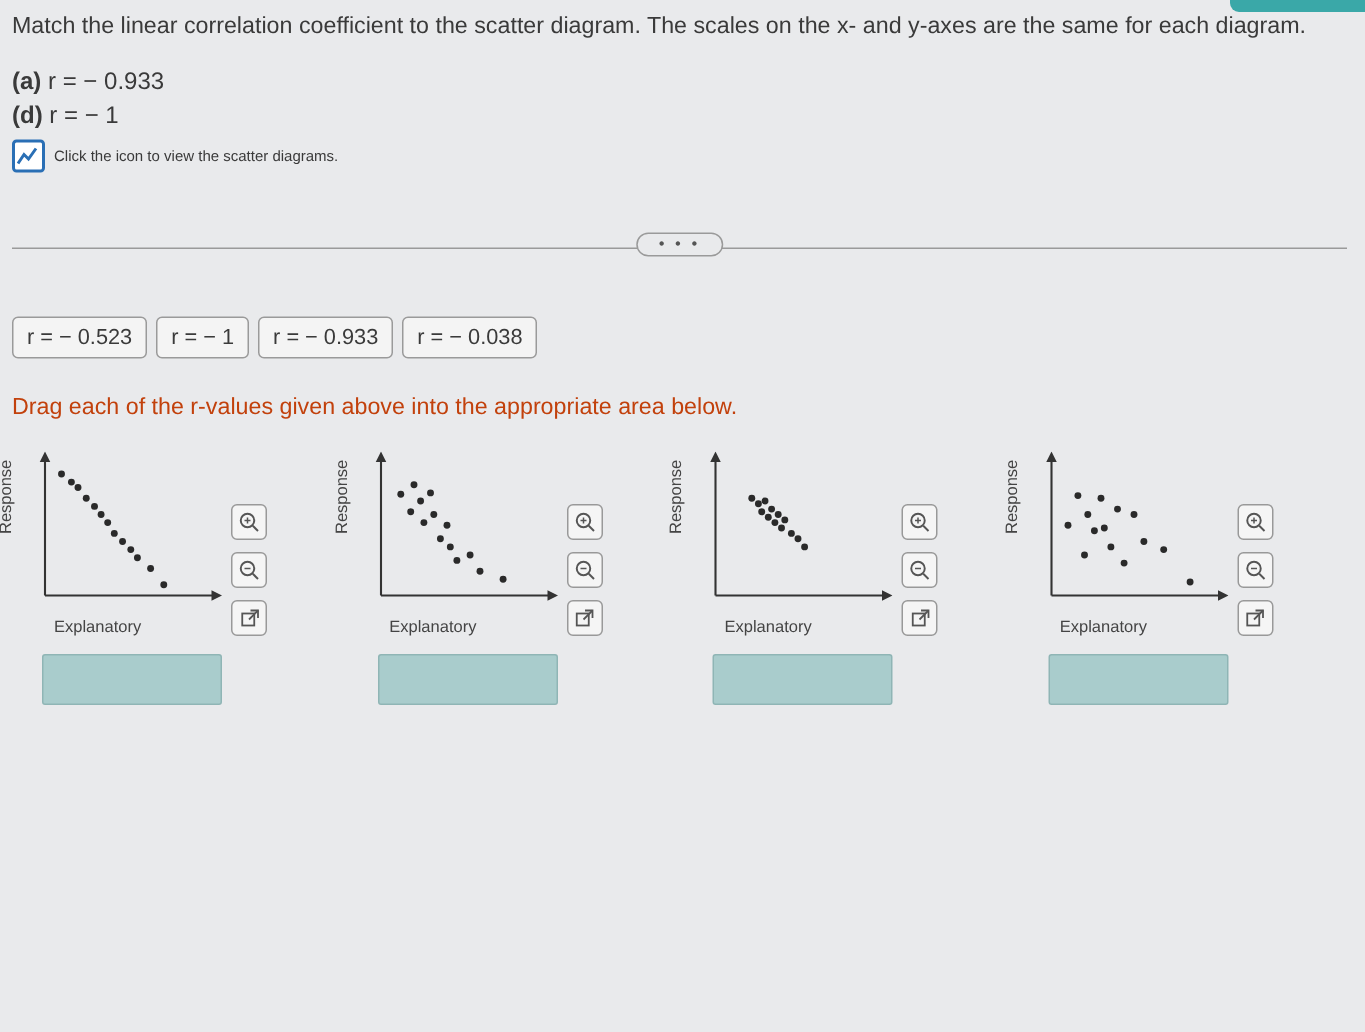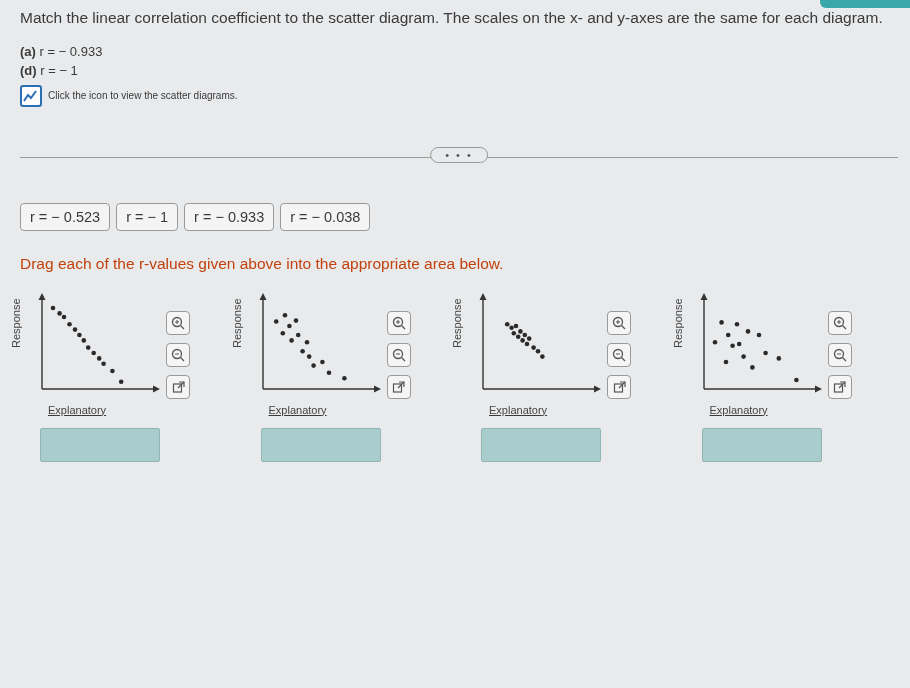--- a/index.html
+++ b/index.html
@@ -12,30 +12,30 @@
     position: relative;
   }
   .top-bar {
     position: absolute;
     top: 0; right: 0;
     width: 90px; height: 8px;
     background: #3aa8a8;
     border-bottom-left-radius: 6px;
   }
   .content {
-    padding: 8px 12px 0 20px;
+    padding: 8px 12px 0 8px;
     color: #3a3a3a;
   }
   .question-text {
     font-size: 15.5px;
     line-height: 1.35;
     margin-bottom: 14px;
   }
   .options {
-    font-size: 13px;
+    font-size: 16px;
     line-height: 1.45;
     margin-bottom: 4px;
   }
   .options .b { font-weight: bold; }
   .icon-row {
     display: flex;
     align-items: center;
     gap: 6px;
     font-size: 10px;
     margin-top: 2px;
@@ -97,24 +97,23 @@
     color: #c2410c;
   }
   .diagram-row {
     margin-top: 20px;
     display: flex;
     justify-content: space-between;
     gap: 4px;
   }
   .diagram-cell {
     display: flex;
-    align-items: center;
+    align-items: flex-end;
     gap: 6px;
     width: 220px;
-    text-decoration: underline;
   }
   .scatter-wrap {
     width: 140px;
   }
   .scatter {
     width: 140px;
     height: 110px;
     position: relative;
   }
   .scatter svg { display: block; }

